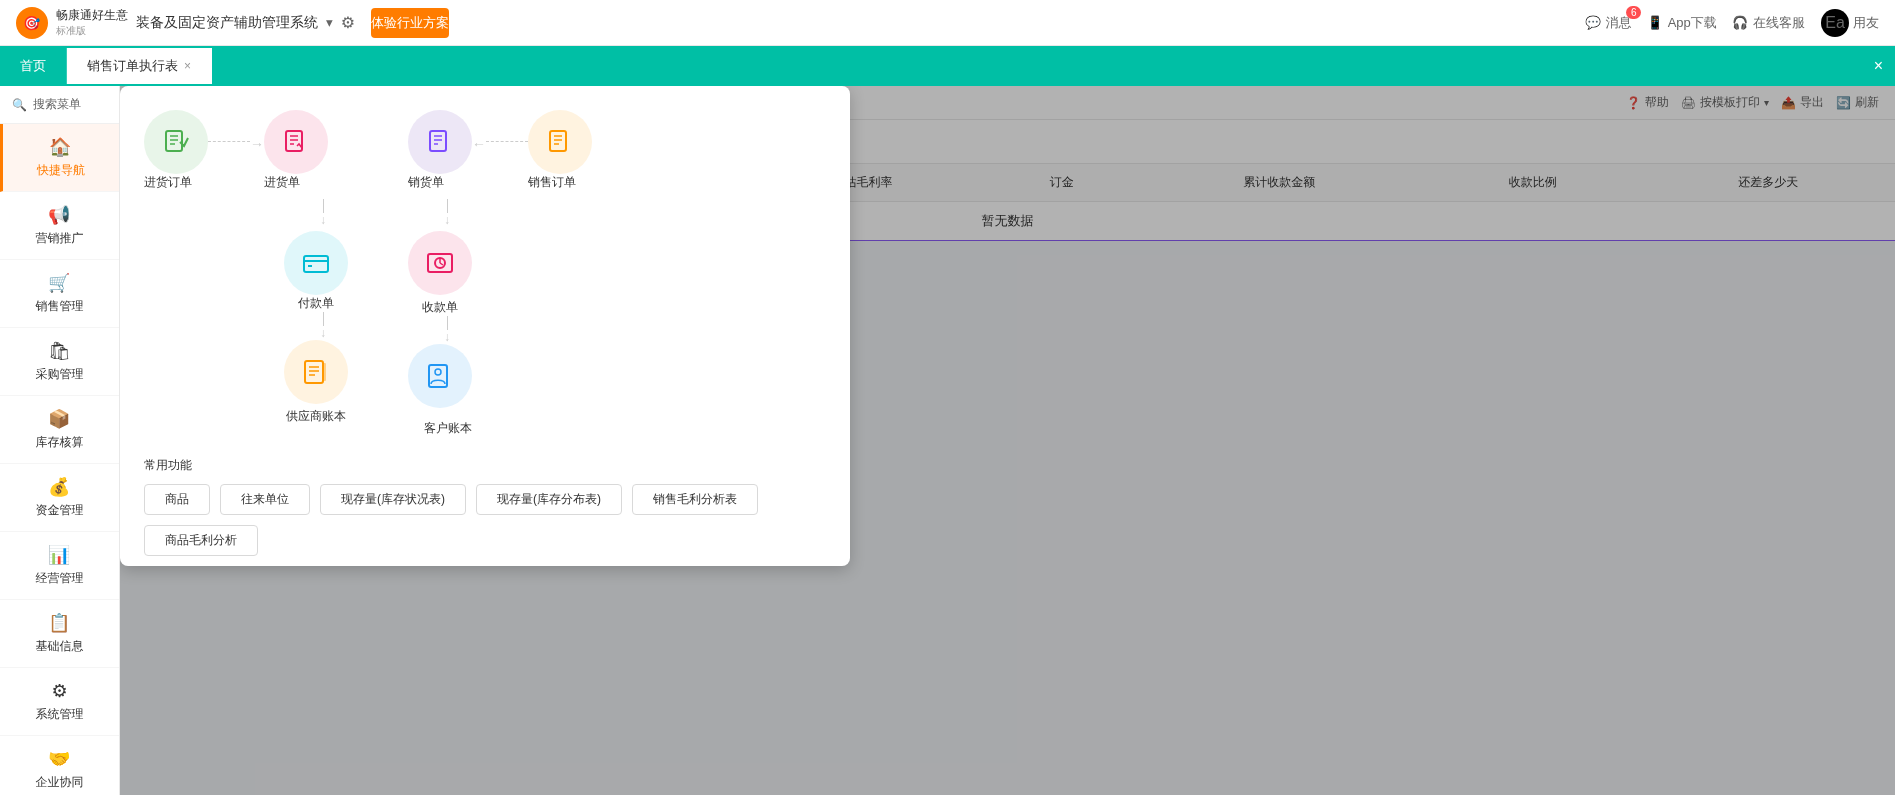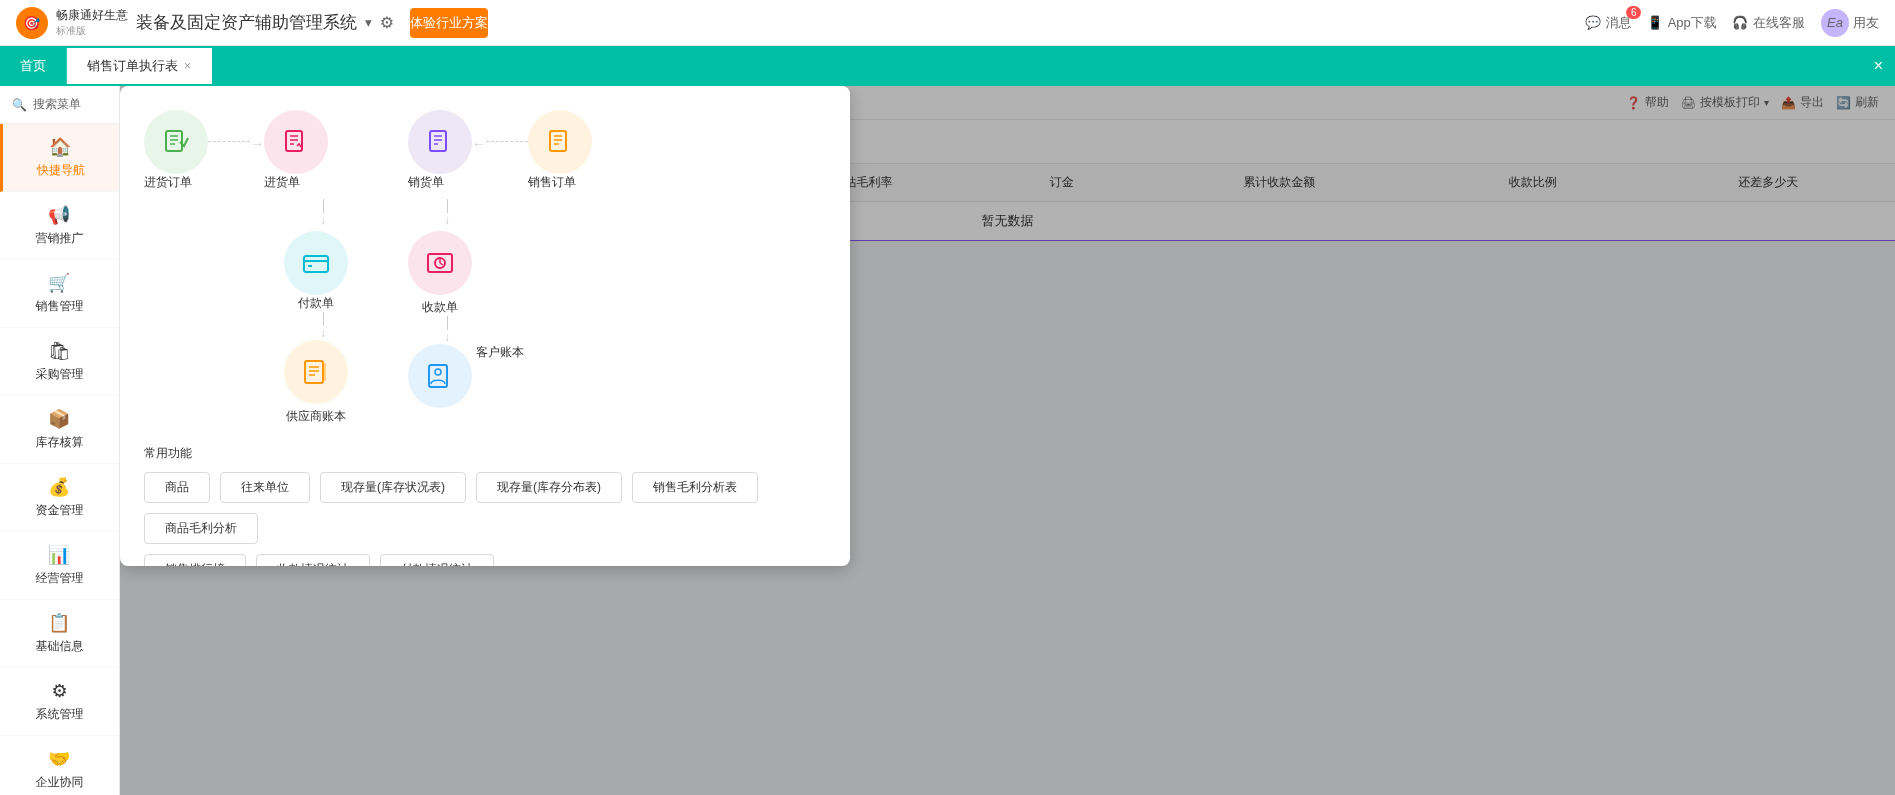--- a/index.html
+++ b/index.html
@@ -29,21 +29,21 @@
       color: white; font-size: 14px; font-weight: bold;
     }
     .logo-text { font-size: 12px; color: #333; line-height: 1.3; }
     .logo-text .sub { color: #999; font-size: 10px; }
     .system-title {
       flex: 1;
       display: flex;
       align-items: center;
       gap: 8px;
     }
-    .system-title span { font-size: 17px; color: #333; }
+    .system-title span { font-size: 14px; color: #333; }
     .dropdown-btn {
       background: none; border: none; cursor: pointer; color: #666;
     }
     .settings-btn {
       background: none; border: none; cursor: pointer; color: #666; font-size: 16px;
     }
     .experience-btn {
       background: #ff7c00;
       color: white;
       border: none;
@@ -71,24 +71,24 @@
       background: #ff4d4f;
       color: white;
       border-radius: 10px;
       font-size: 10px;
       padding: 1px 5px;
       position: absolute;
       top: -8px; right: -10px;
     }
     .avatar {
       width: 28px; height: 28px;
-      background: #c4b5fd;
+      background: #000000;
       border-radius: 50%;
       display: flex; align-items: center; justify-content: center;
-      font-size: 13px; color: #666; font-style: italic;
+      font-size: 16px; color: #666;
     }
 
     
     .nav-tabs {
       height: 40px;
       background: #00bfa5;
       display: flex;
       align-items: center;
       padding: 0 0;
     }
@@ -613,21 +613,21 @@
                   </svg>
               </div>
               <span class="flow-label">收款单</span>
             </div>
 
             <div style="margin-left:36px;color:#ccc;font-size:12px;display:flex;flex-direction:column;align-items:center;">
               <div style="width:1px;height:14px;background:#ccc;"></div>
               <span>↓</span>
             </div>
 
-            <div style="display:flex;flex-direction:row;align-items:flex-start;gap:4px;">
+            <div style="display:flex;flex-direction:column;align-items:flex-end;gap:12px;">
               <div class="flow-circle blue" style="width:64px;height:64px;">
                 <svg width="28" height="28" viewBox="0 0 28 28">
                     <rect x="3" y="3" width="18" height="22" rx="2" fill="none" stroke="#2196f3" stroke-width="2"></rect>
                     <circle cx="12" cy="10" r="3" fill="none" stroke="#2196f3" stroke-width="1.5"></circle>
                     <path d="M5 22 C5 17 19 17 19 22" fill="none" stroke="#2196f3" stroke-width="1.5"></path>
                   </svg>
               </div>
               <span class="flow-label">客户账本</span>
             </div>
           </div>

